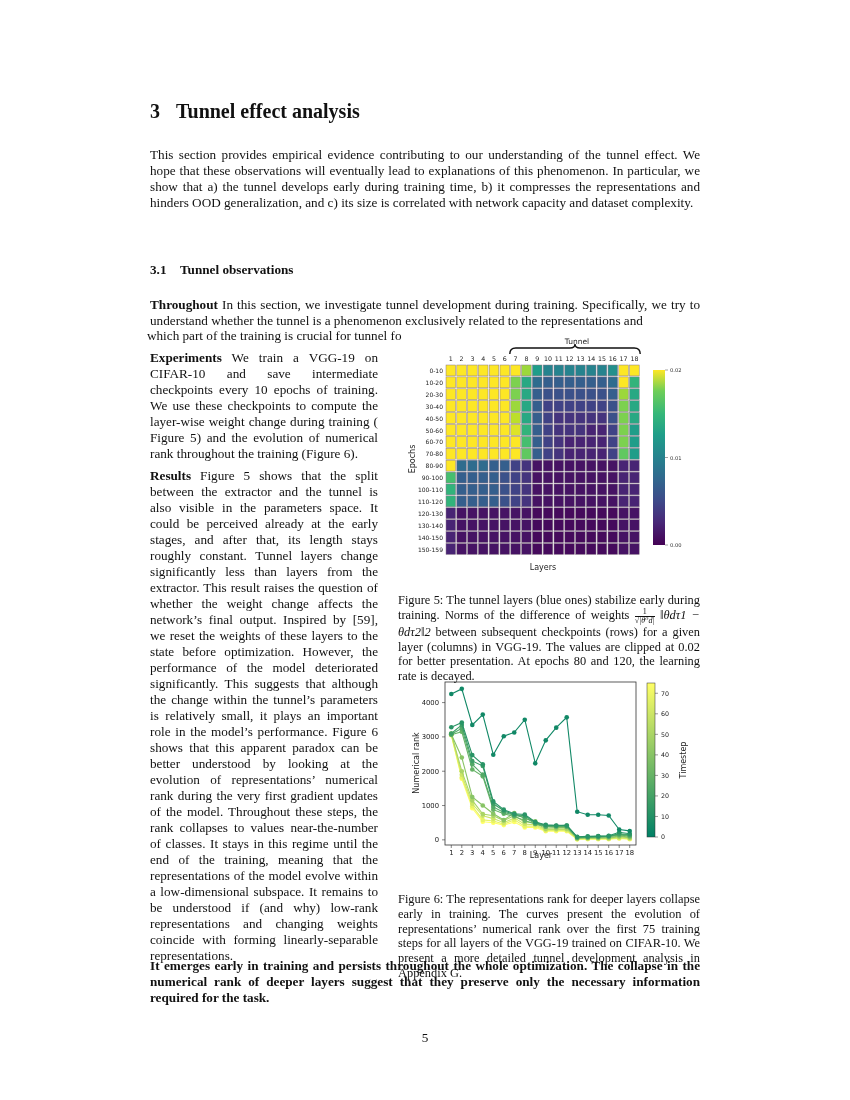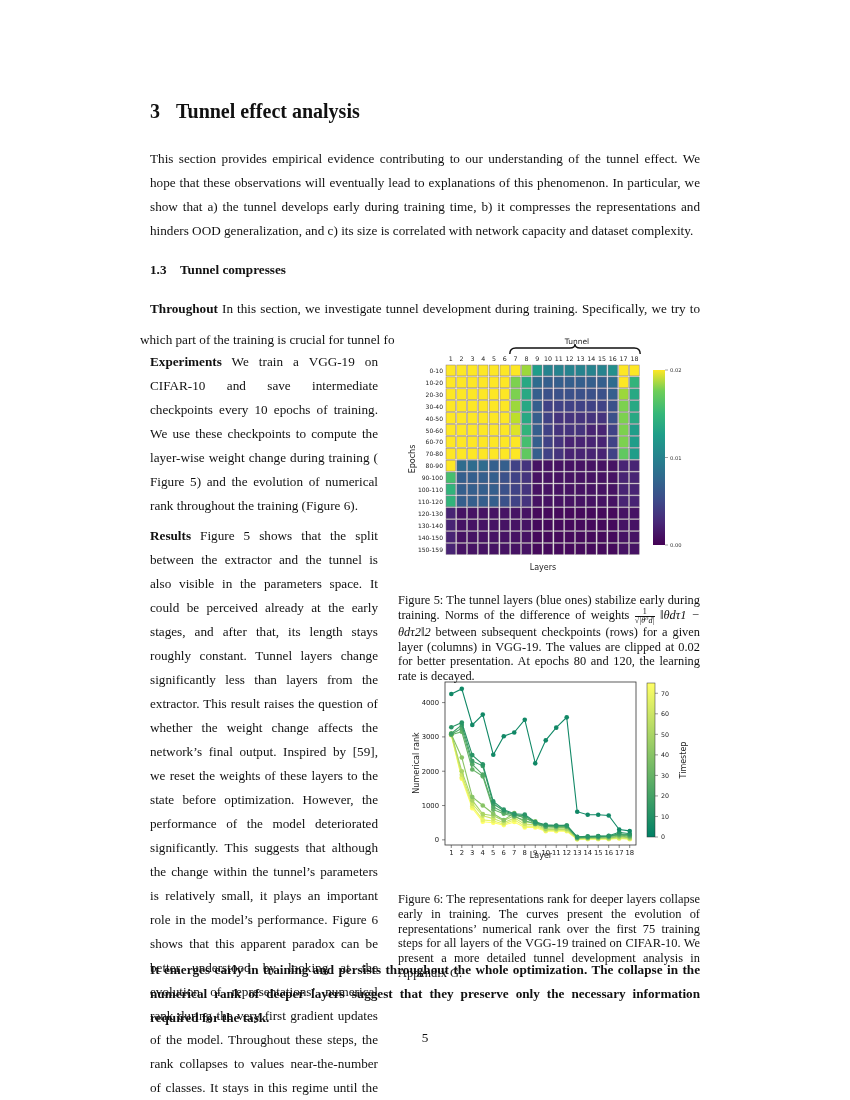--- a/index.html
+++ b/index.html
@@ -3,24 +3,24 @@
 <meta charset="utf-8">
 <style>
   html, body { margin:0; padding:0; background:#fff; }
   body { width:850px; height:1100px; position:relative; overflow:hidden;
          font-family:"Liberation Serif","DejaVu Serif",serif; color:#111; }
   .abs { position:absolute; }
   .h1 { left:150px; top:100px; font-size:20px; font-weight:bold; }
   .h1 .num { display:inline-block; width:26px; }
   .h2 { left:150px; top:262px; font-size:13.2px; font-weight:bold; }
   .h2 .num { display:inline-block; width:30px; }
-  .para { font-size:13.2px; line-height:24px; text-align:justify; }
+  .para { font-size:13.2px; line-height:16px; text-align:justify; }
   .p-intro { left:150px; top:147px; width:550px; }
   .p-motiv { left:150px; top:297px; width:550px; }
-  .p-motiv-last { left:140px; top:328px; width:260px; white-space:nowrap; overflow:hidden; }
+  .p-motiv-last { left:147px; top:328px; width:260px; white-space:nowrap; overflow:hidden; }
   .col-left { left:150px; top:350px; width:236px; }
   .col-left p { margin:0 8px 6px 0; }
   .p-take-full { left:150px; top:958px; width:550px;font-weight:bold; }
   b { font-weight:bold; }
   .cap { font-size:12.4px; line-height:14.8px; text-align:justify; }
   .cap5 { left:398px; top:593px; width:302px; }
   .cap6 { left:398px; top:876px; width:302px;margin-top:16px; }
   .pagenum { left:0; width:850px; top:1030px; text-align:center; font-size:13.2px; }
   svg text { font-family:"DejaVu Sans","Liberation Sans",sans-serif; }
   .frac { display:inline-block; vertical-align:middle; text-align:center; font-size:8px; line-height:8px; }
@@ -30,21 +30,21 @@
 </style>
 </head>
 <body>
 
 <div class="abs h1">
   <span class="num">3</span><span>Tunnel effect analysis</span>
 </div>
 <div class="abs para p-intro">This section provides empirical evidence contributing to our understanding of the tunnel effect. We hope that these observations will eventually lead to explanations of this phenomenon. In particular, we show that a) the tunnel develops early during training time, b) it compresses the representations and hinders OOD generalization, and c) its size is correlated with network capacity and dataset complexity.</div>
 
 <div class="abs h2">
-  <span class="num">1.3</span><span>Tunnel compresses</span>
+  <span class="num">3.1</span><span>Tunnel observations</span>
 </div>
 
 <div class="abs para p-motiv" style="height:31px; overflow:hidden;">
   <b>Throughout</b><span> In this section, we investigate tunnel development during training. Specifically, we try to understand whether the tunnel is a phenomenon exclusively related to the representations and</span>
 </div>
 <div class="abs para p-motiv-last">which part of the training is crucial for tunnel fo</div>
 
 <div class="abs para col-left">
   <p><b>Experiments</b><span> We train a VGG-19 on CIFAR-10 and save intermediate checkpoints every 10 epochs of training. We use these checkpoints to compute the layer-wise weight change during training ( Figure 5) and the evolution of numerical rank throughout the training (Figure 6).</span></p>
   <p><b>Results</b><span> Figure 5 shows that the split between the extractor and the tunnel is also visible in the parameters space. It could be perceived already at the early stages, and after that, its length stays roughly constant. Tunnel layers change significantly less than layers from the extractor. This result raises the question of whether the weight change affects the network’s final output. Inspired by [59], we reset the weights of these layers to the state before optimization. However, the performance of the model deteriorated significantly. This suggests that although the change within the tunnel’s parameters is relatively small, it plays an important role in the model’s performance. Figure 6 shows that this apparent paradox can be better understood by looking at the evolution of representations’ numerical rank during the very first gradient updates of the model. Throughout these steps, the rank collapses to values near-the-number of classes. It stays in this regime until the end of the training, meaning that the representations of the model evolve within a low-dimensional subspace. It remains to be understood if (and why) low-rank representations and changing weights coincide with forming linearly-separable representations.</span></p>

